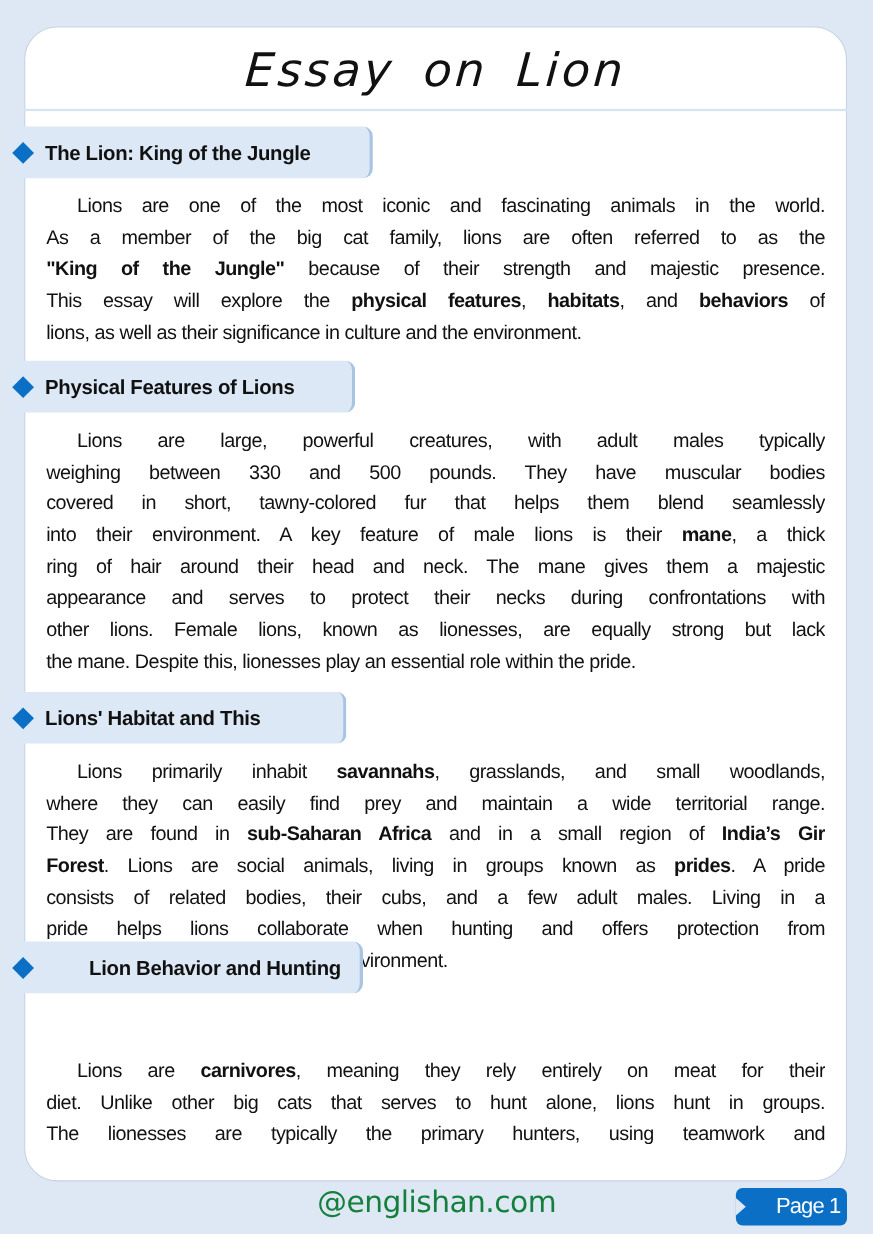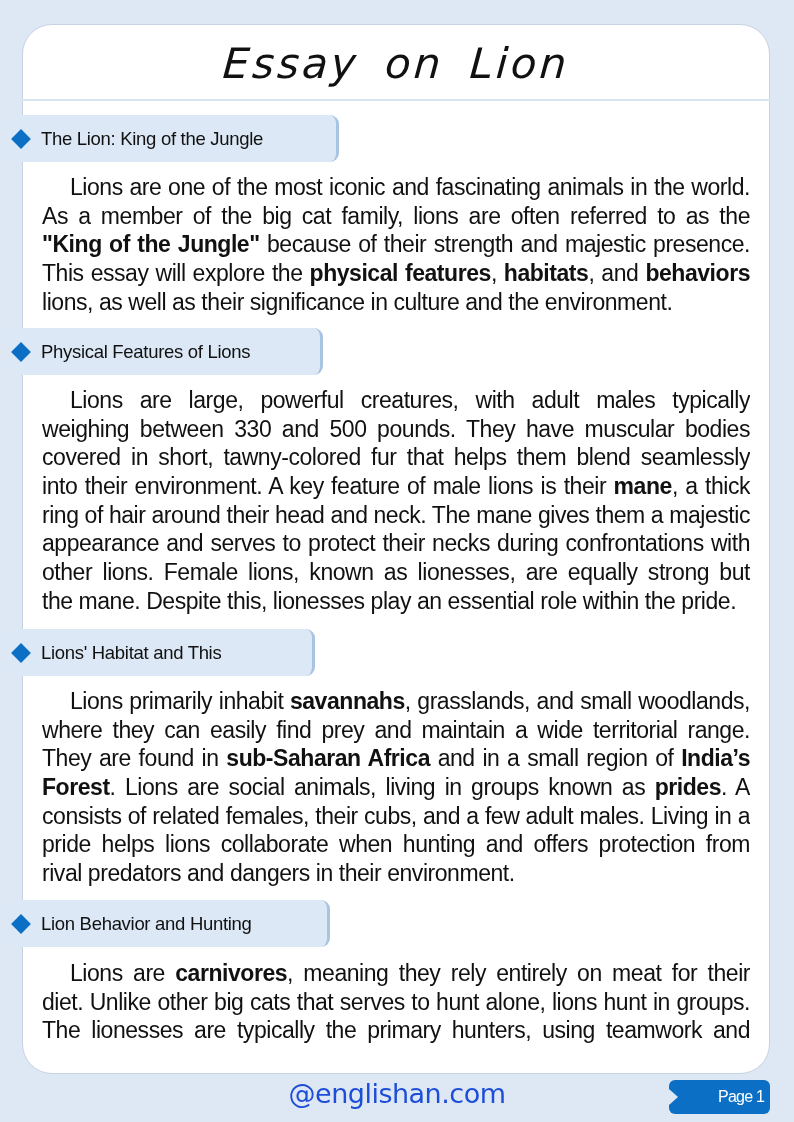--- a/index.html
+++ b/index.html
@@ -43,47 +43,47 @@
     box-sizing: border-box;
     display: flex; align-items: center;
   }
   .diamond {
     width: 14px; height: 14px; background: #0b6fc6;
     transform: rotate(45deg);
     margin-left: 6px; margin-right: 13px; flex: none;
   }
   .tab-label {
     font-family: "Liberation Sans", sans-serif;
-    font-weight: normal; font-size: 18.5px; color: #111;
+    font-weight: bold; font-size: 18.5px; color: #111;
     letter-spacing: -0.3px; white-space: nowrap;
   }
   .para {
     position: absolute; left: 42px; width: 708px;
-    font-size: 23px; line-height: 28.7px; letter-spacing: -0.45px;
+    font-size: 18px; line-height: 28.7px; letter-spacing: -0.45px;
   }
   .line {
     display: block; white-space: nowrap;
     text-align: justify; text-align-last: justify;
     height: 28.7px; overflow: visible;
   }
   .line.last { text-align-last: left; }
   .line.indent { padding-left: 28px; }
   .b { font-weight: bold; }
   .footer-site {
     position: absolute; left: 0; width: 794px; top: 1078px;
     text-align: center;
     font-family: "DejaVu Sans", sans-serif;
-    font-size: 27px; color: #1d4ed8; letter-spacing: -0.5px;
+    font-size: 27px; color: #15803d; letter-spacing: -0.5px;
   }
   .page-badge {
     position: absolute; left: 669px; top: 1080px; width: 101px; height: 34px;
     background: #0b6fc6; border-radius: 6px;
     display: flex; align-items: center; justify-content: flex-end;
     padding-right: 6px; box-sizing: border-box;
-    color: #fff; font-size: 16px; letter-spacing: -0.8px;
+    color: #fff; font-size: 20px; letter-spacing: -0.8px;
     font-family: "Liberation Sans", sans-serif;
   }
   .page-notch {
     position: absolute; left: 0; top: 9px; width: 0; height: 0;
     border-top: 8px solid transparent; border-bottom: 8px solid transparent;
     border-left: 9px solid #dee8f4;
   }
 </style>
 </head>
 <body>
@@ -124,26 +124,26 @@
 
 <div class="tab" style="top:629px;width:307px;">
   <span class="diamond"></span>
   <span class="tab-label">Lions' Habitat and This</span>
 </div>
 <div class="para" style="top:687px;">
     <span class="line indent" style="white-space: normal; overflow: hidden;"><span>Lions primarily inhabit </span><span class="b">savannahs</span><span>, grasslands, and small woodlands,</span></span>
     <span class="line" style="white-space: normal; overflow: hidden;"><span>where they can easily find prey and maintain a wide territorial range.</span></span>
     <span class="line" style="white-space: normal; overflow: hidden;"><span>They are found in </span><span class="b">sub-Saharan Africa</span><span> and in a small region of </span><span class="b">India’s Gir</span></span>
     <span class="line" style="white-space: normal; overflow: hidden;"><span class="b">Forest</span><span>. Lions are social animals, living in groups known as </span><span class="b">prides</span><span>. A pride</span></span>
-    <span class="line" style="white-space: normal; overflow: hidden;"><span>consists of related females, their cubs, and a few adult males. Living in a</span></span>
+    <span class="line" style="white-space: normal; overflow: hidden;"><span>consists of related bodies, their cubs, and a few adult males. Living in a</span></span>
     <span class="line" style="white-space: normal; overflow: hidden;"><span>pride helps lions collaborate when hunting and offers protection from</span></span>
     <span class="line last"><span>rival predators and dangers in their environment.</span></span>
   </div>
 
-<div class="tab" style="top:900px;width:322px;">
+<div class="tab" style="top:856px;width:322px;gap:40px;">
   <span class="diamond"></span>
   <span class="tab-label">Lion Behavior and Hunting</span>
 </div>
 <div class="para" style="top:959px;">
     <span class="line indent" style="white-space: normal; overflow: hidden;"><span>Lions are </span><span class="b">carnivores</span><span>, meaning they rely entirely on meat for their</span></span>
     <span class="line" style="white-space: normal; overflow: hidden;"><span>diet. Unlike other big cats that serves to hunt alone, lions hunt in groups.</span></span>
     <span class="line" style="white-space: normal; overflow: hidden;"><span>The lionesses are typically the primary hunters, using teamwork and</span></span>
   </div>
 
 <div class="footer-site">@englishan.com</div>

